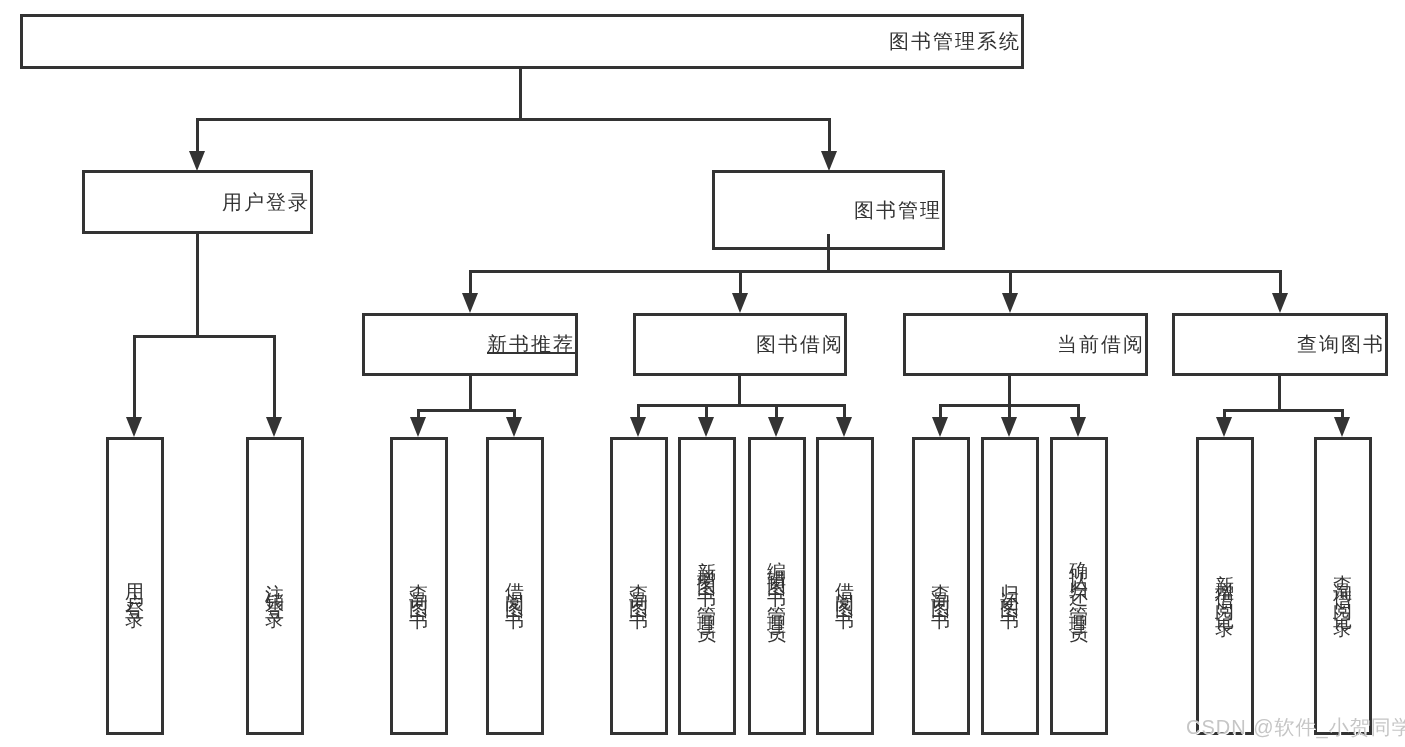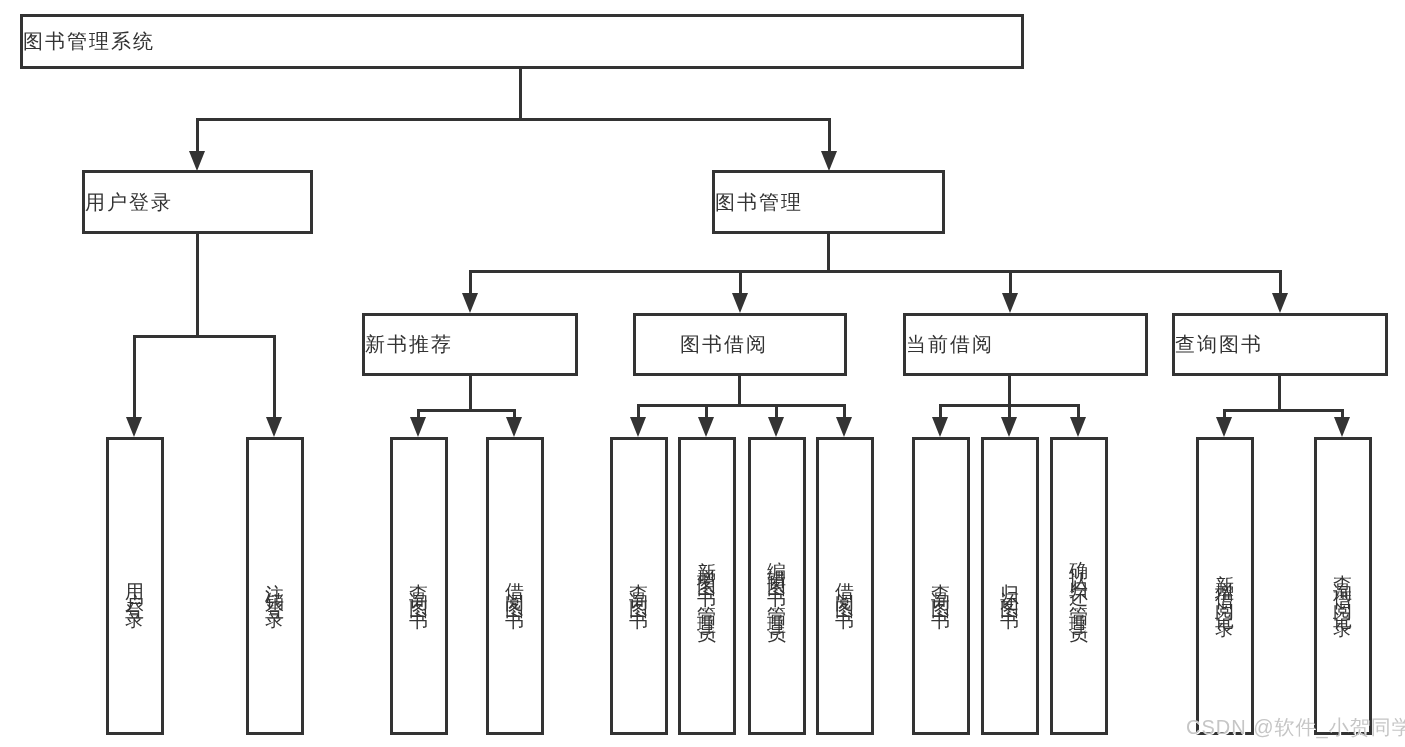--- a/index.html
+++ b/index.html
@@ -16,21 +16,21 @@
     overflow: hidden;
     color: #333333;
   }
   .box {
     position: absolute;
     box-sizing: border-box;
     background: #ffffff;
     border: 3px solid #333333;
     display: flex;
     align-items: center;
-    justify-content: flex-start;
+    justify-content: flex-end;
     font-size: 20px;
     letter-spacing: 2px;
     color: #333333;
     white-space: nowrap;
   }
   .leaf {
     position: absolute;
     box-sizing: border-box;
     background: #ffffff;
     border: 3px solid #333333;
@@ -83,25 +83,25 @@
 <div id="canvas">
 
   <div class="box" style="left:20px; top:14px; width:1004px; height:55px;">
     <span>图书管理系统</span>
   </div>
 
   <div class="box" style="left:82px; top:170px; width:231px; height:64px;">
     <span>用户登录</span>
   </div>
 
-  <div class="box" style="left:712px; top:170px; width:233px; height:64px;">
+  <div class="box" style="left:712px; top:170px; width:233px; height:80px;">
     <span>图书管理</span>
   </div>
 
-  <div class="box" style="left:362px; top:313px; width:216px; height:63px;">
+  <div class="box" style="left:362px; top:313px; width:216px; height:63px;text-decoration:underline;">
     <span>新书推荐</span>
   </div>
 
   <div class="box" style="left:633px; top:313px; width:214px; height:63px;padding-left:44px;">
     <span>图书借阅</span>
   </div>
 
   <div class="box" style="left:903px; top:313px; width:245px; height:63px;">
     <span>当前借阅</span>
   </div>

